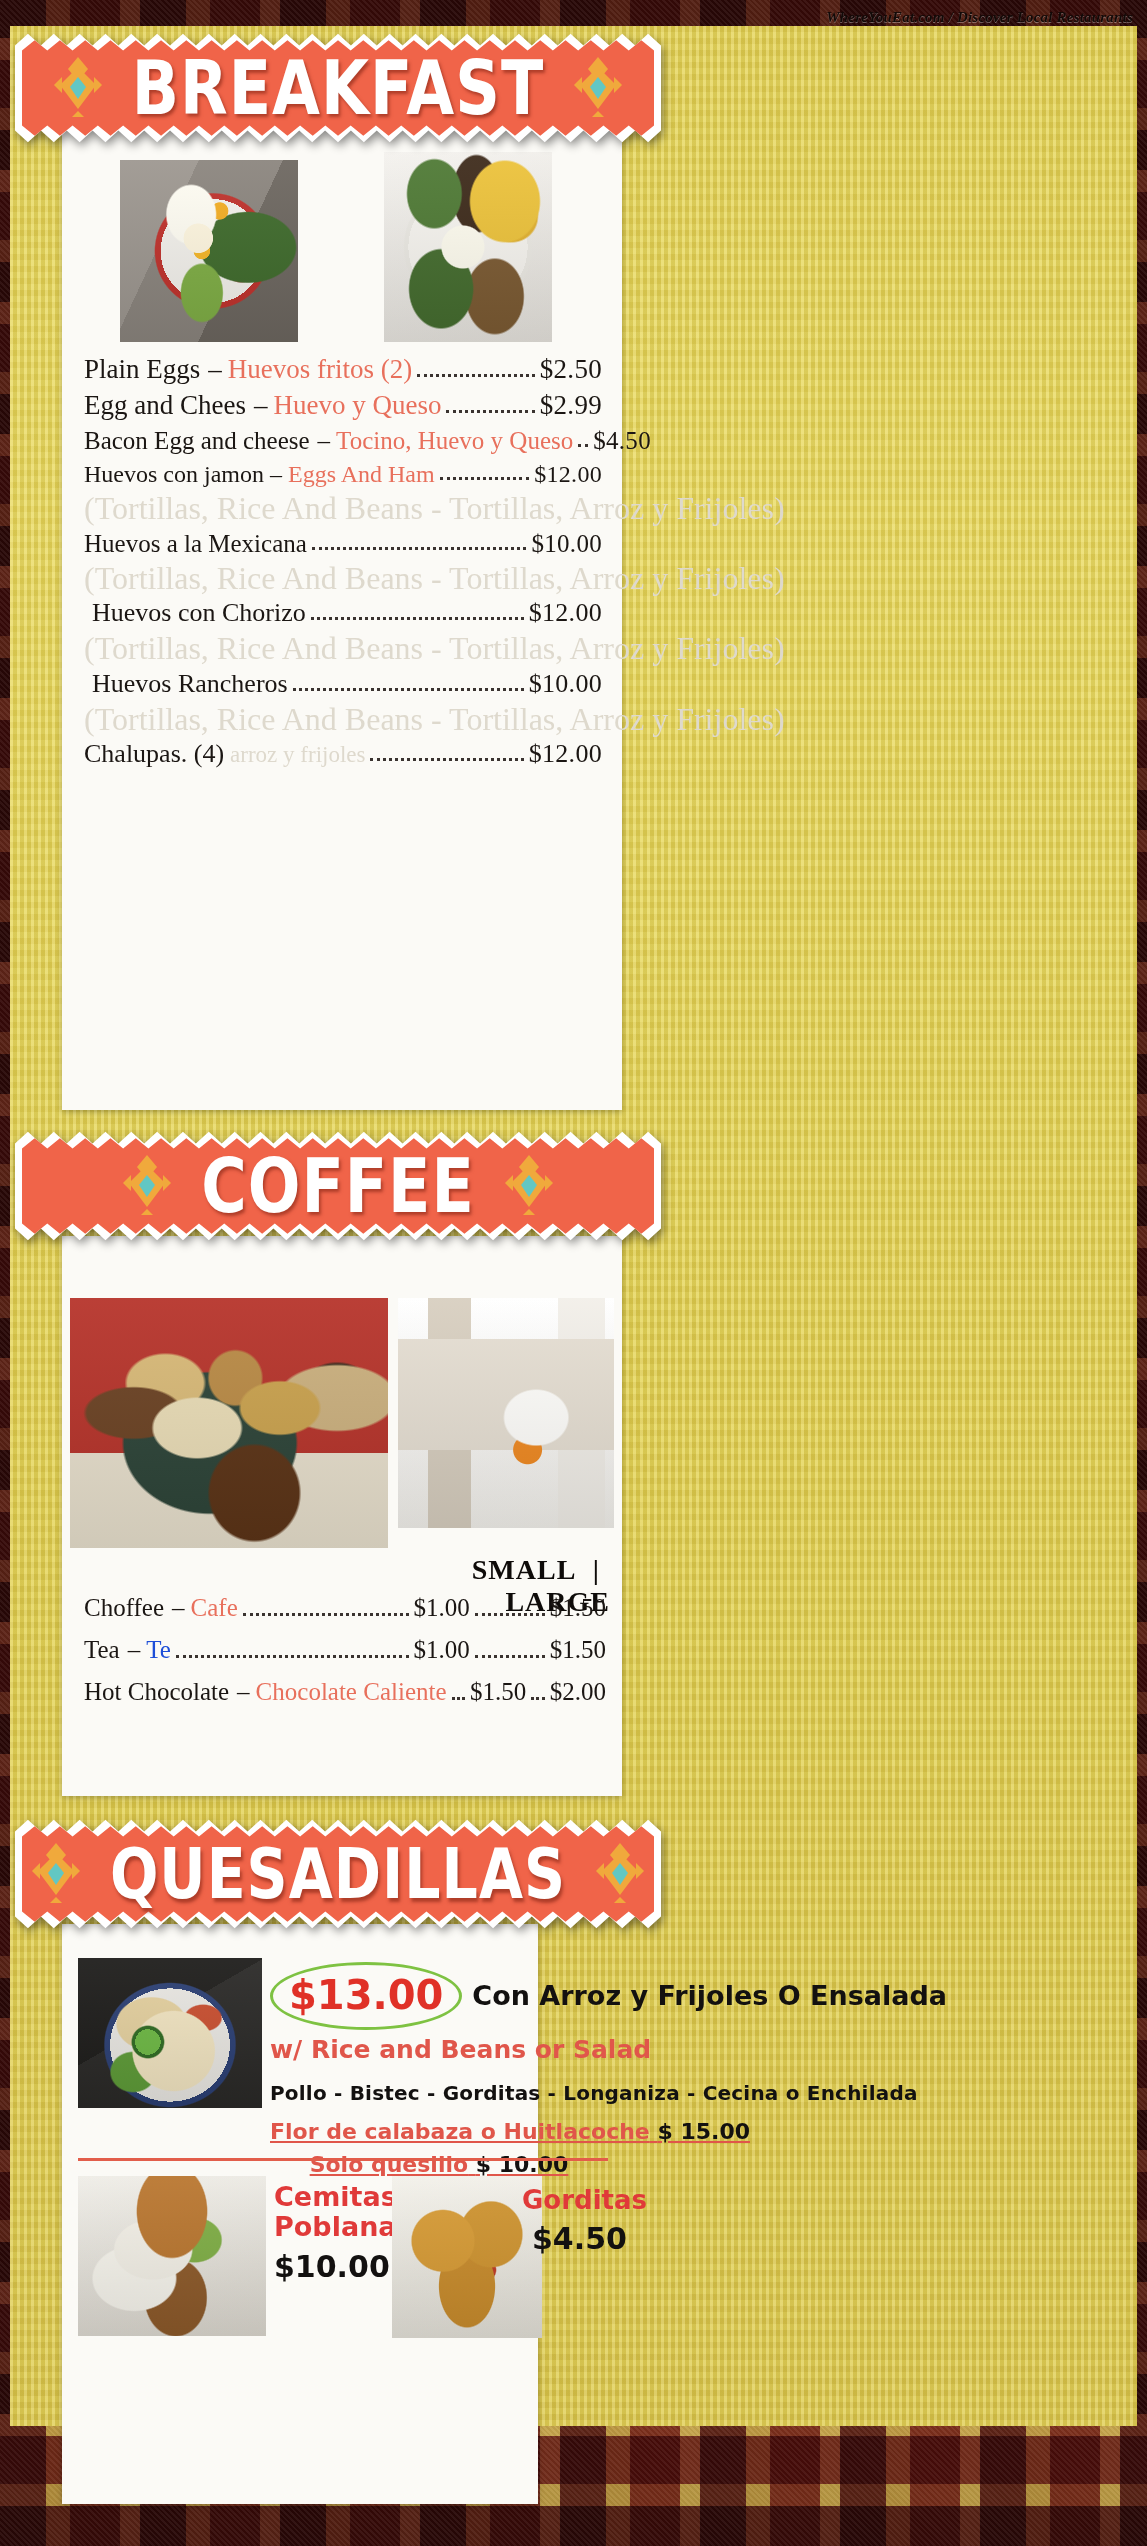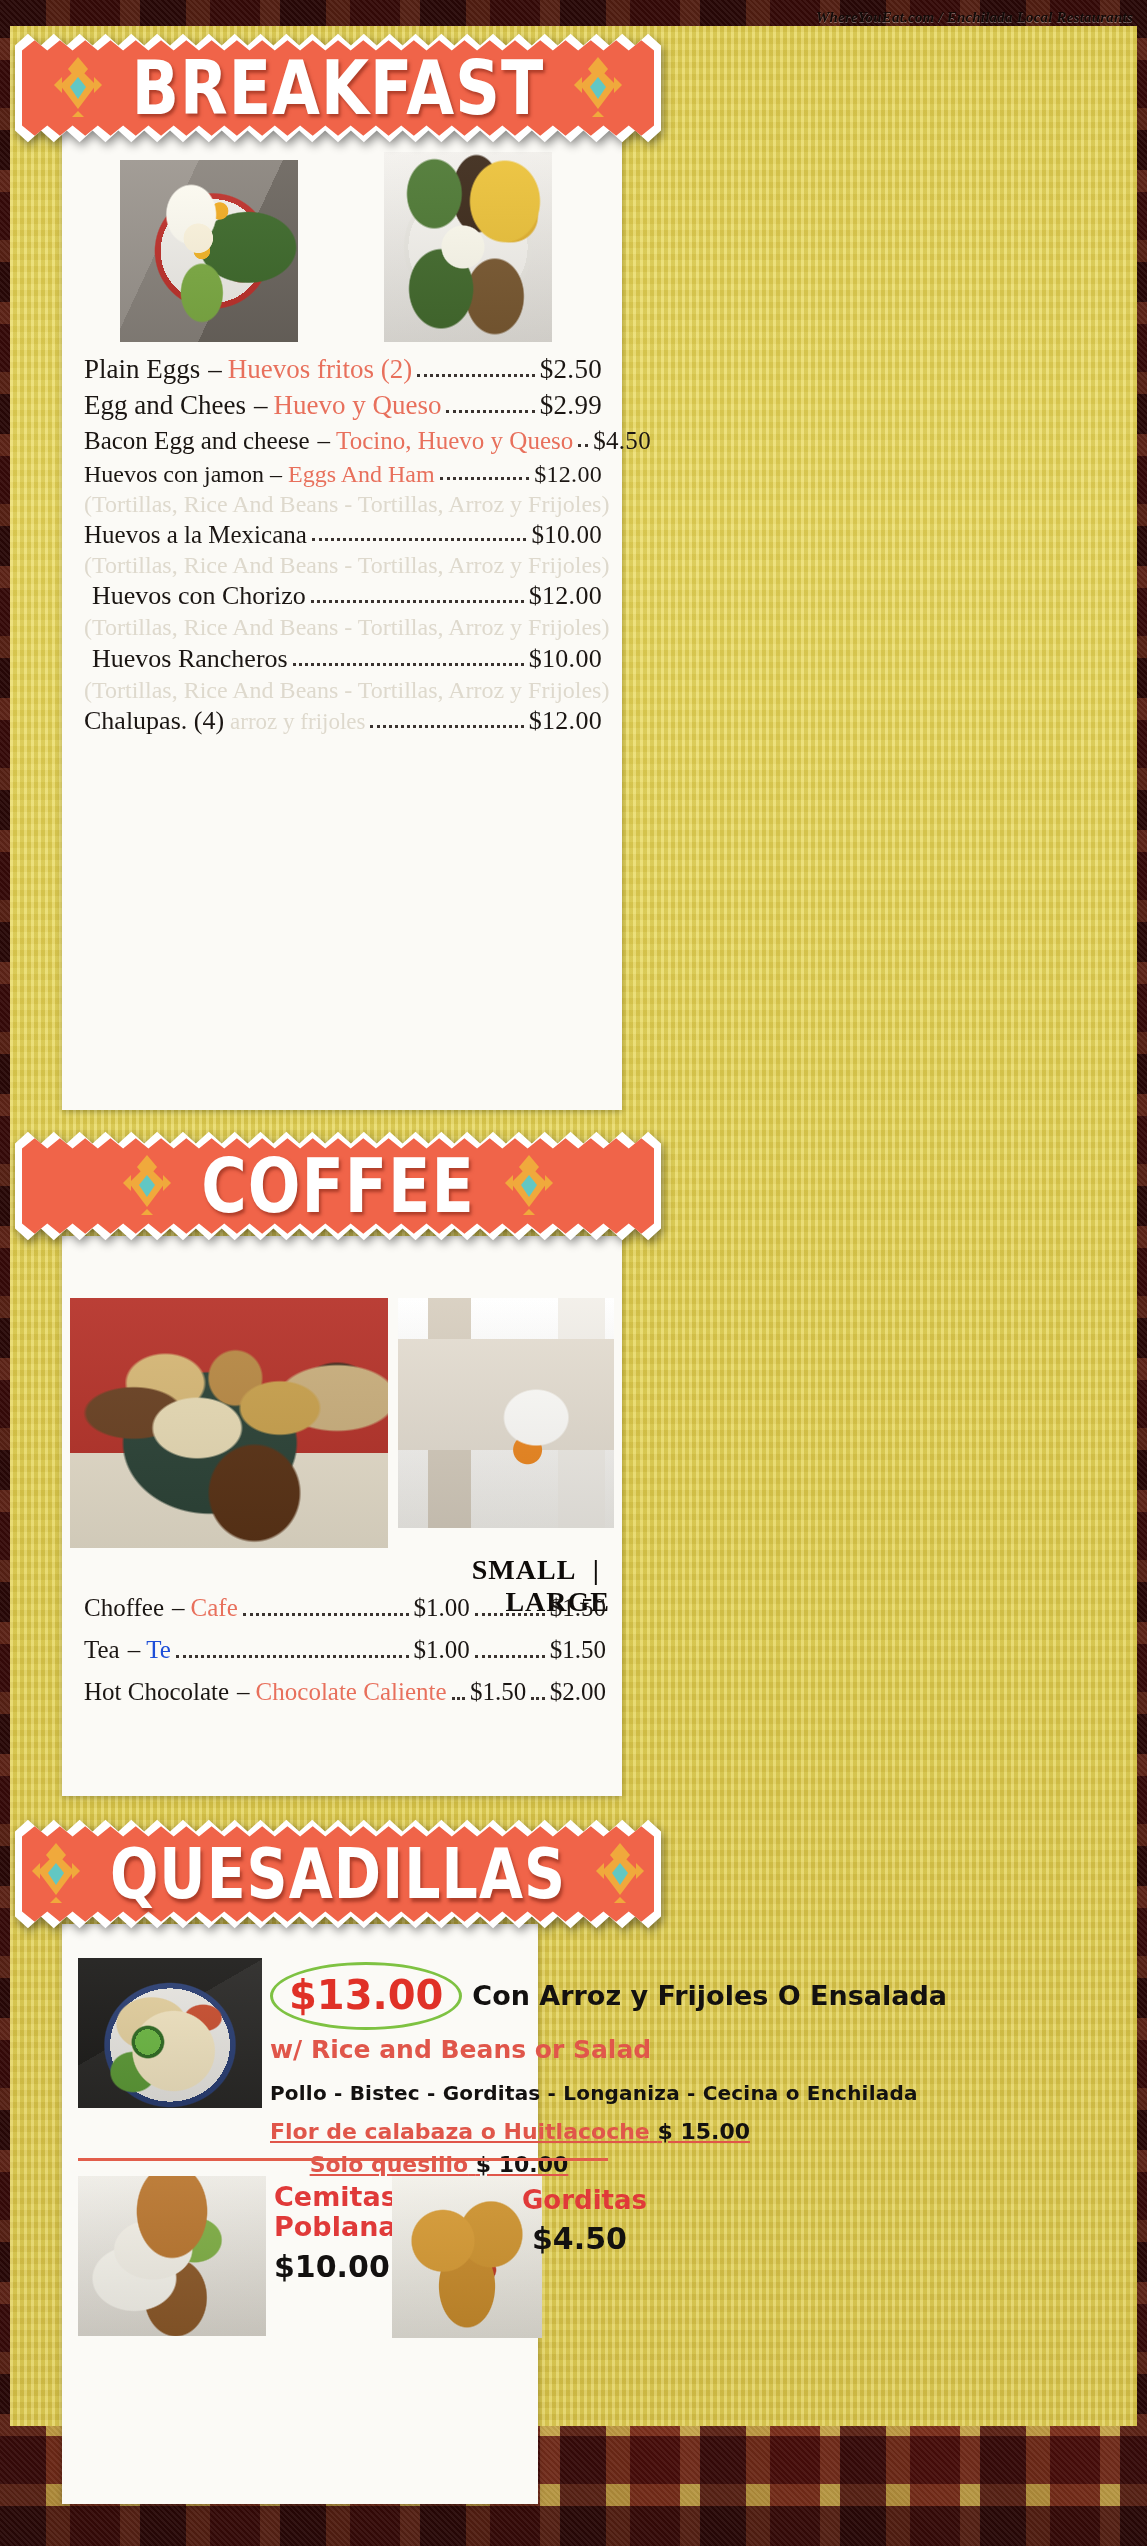--- a/index.html
+++ b/index.html
@@ -181,21 +181,21 @@
     position: relative;
     top: -6px;
     margin: 0 5px;
   }
   .mrow .price {
     flex: none;
     color: #1b1613;
     letter-spacing: .3px;
   }
   .subnote {
-    font-size: 24px;
+    font-size: 32px;
     color: #ded9cd;
     line-height: 1.05;
     white-space: nowrap;
   }
 
   
   .crow { display:flex; align-items: baseline; font-size: 25px; color:#1b1613; white-space: nowrap;}
   .crow .leader { flex:1 1 auto; align-self:flex-end; border-bottom: 3px dotted #3a3330; position:relative; top:-6px; margin:0 5px; min-width: 8px;}
   .crow .p { flex:none; }
   .sizehdr {
@@ -357,21 +357,21 @@
     text-align: center;
   }
   .divider-red { position:absolute; background:#e25d4a; height:3px; }
 </style>
 </head>
 <body>
 
 <div class="page"></div>
 <div class="wash"></div>
 
-<div class="watermark">WhereYouEat.com / Enchilada Local Restaurants</div>
+<div class="watermark">WhereYouEat.com / Discover Local Restaurants</div>
 
 <div class="banner" style="top:36px;">
   <div class="ribbon-white"></div>
   <div class="ribbon"></div>
   <div class="banner-title">
     <svg class="motif" viewBox="0 0 56 66">
       <polygon points="28,2 38,14 28,26 18,14" fill="#f0a93c"></polygon>
       <polygon points="28,12 46,30 28,54 10,30" fill="#f0a93c"></polygon>
       <polygon points="28,22 36,32 28,44 20,32" fill="#62c7c3"></polygon>
       <polygon points="4,30 12,22 12,38" fill="#f0a93c"></polygon>

